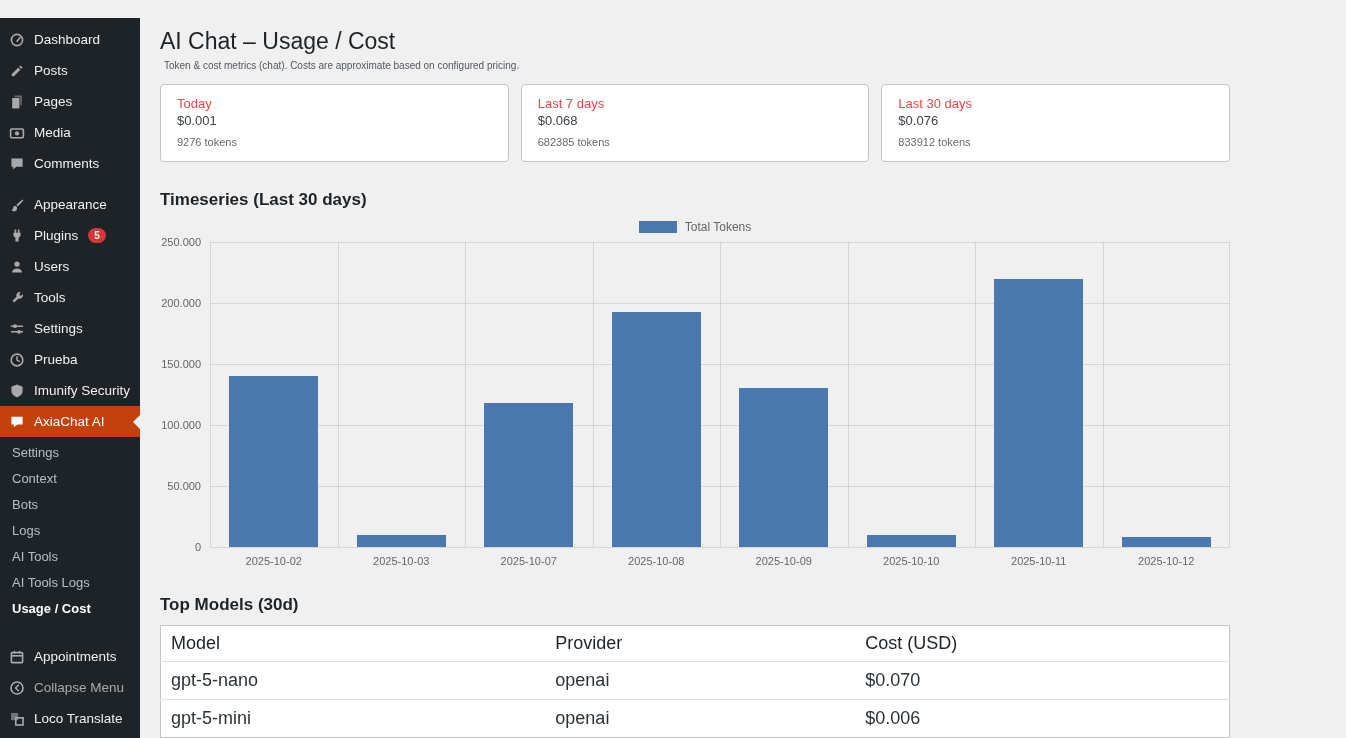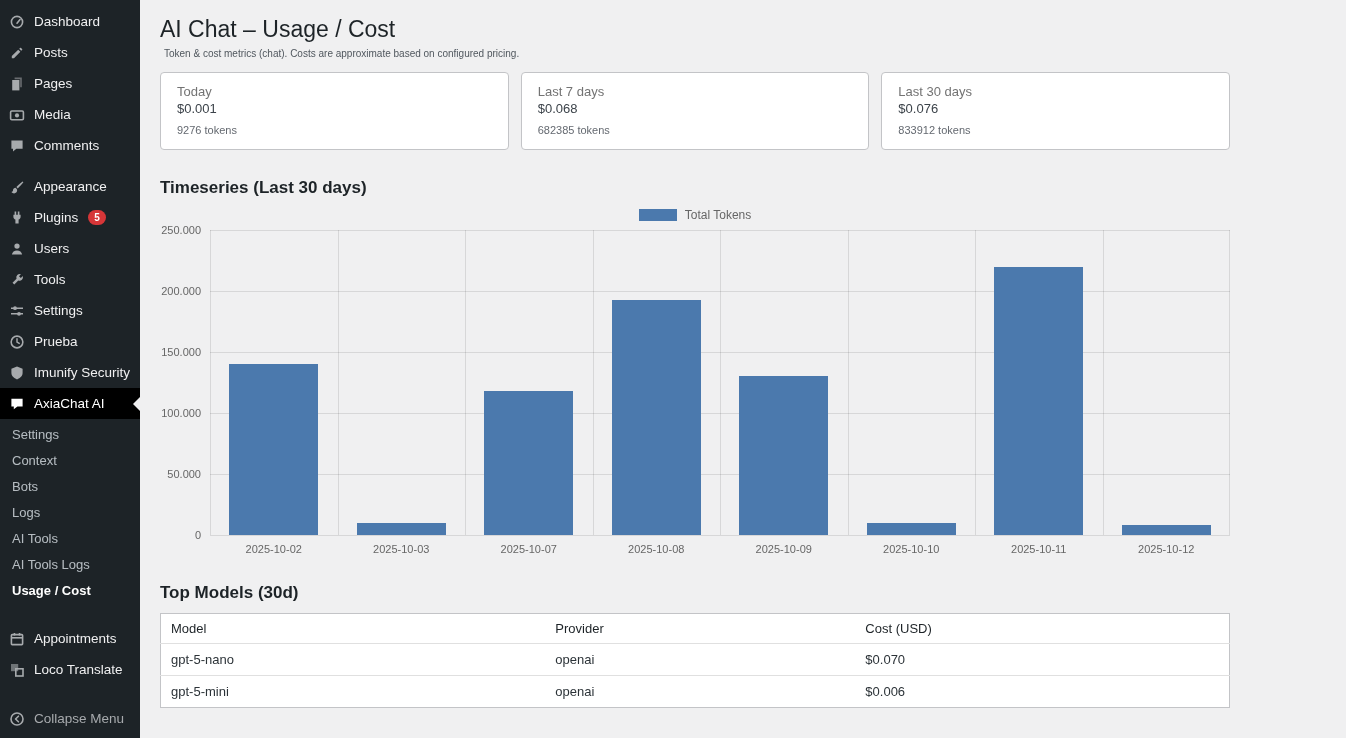--- a/index.html
+++ b/index.html
@@ -2,35 +2,35 @@
 <html><head>
 <meta charset="utf-8">
 <style>
   * { box-sizing: border-box; }
   html,body { margin:0; padding:0; }
   body {
     font-family: "Liberation Sans", "DejaVu Sans", sans-serif;
     background:#f0f0f1; color:#1d2327;
     width:1346px; height:738px; overflow:hidden;
   }
-  .app { display:flex; width:1238px; height:738px; overflow:hidden; }
+  .app { display:flex; width:1238px; height:738px; overflow:hidden;align-items:flex-end; }
 
   
   .sidebar {
     width:140px; min-width:140px; background:#1d2327;
     display:flex; flex-direction:column; padding-top:6px; font-size:13.5px;
   }
   #admin-menu { display:flex; flex-direction:column; flex:1; padding-bottom:4px; }
   .menu-item {
     display:flex; align-items:center; gap:8px; padding:6px 8px;
     color:#f0f0f1; cursor:pointer; position:relative; min-height:31px; line-height:1.3;
   }
   .menu-icon { width:18px; height:18px; color:#a7aaad; display:flex; align-items:center; justify-content:center; flex-shrink:0; }
   .menu-icon svg { width:16px; height:16px; }
-  .menu-item.active { background:#000000; color:#fff; }
+  .menu-item.active { background:#c2410c; color:#fff; }
   .menu-item.active .menu-icon { color:#fff; }
   .menu-item.active::after {
     content:""; position:absolute; right:0; top:50%; transform:translateY(-50%);
     border:7px solid transparent; border-right-color:#f0f0f1;
   }
   .menu-item.muted { color:#a7aaad; }
   .menu-badge {
     background:#d63638; color:#fff; border-radius:9px; font-size:10px;
     padding:1px 6px; font-weight:700; margin-left:2px;
   }
@@ -45,21 +45,21 @@
   
   .content { flex:1; padding:10px 8px 0 20px; overflow:hidden; }
   .page-title { font-size:23px; font-weight:400; margin:6px 0 5px; color:#1d2327; }
   .subtitle { font-size:10px; color:#50575e; margin:0 4px 13px; }
 
   .cards { display:flex; gap:12px; }
   .card {
     flex:1; background:#fff; border:1px solid #c3c4c7; border-radius:4px;
     padding:11px 16px 13px;
   }
-  .card-label { font-size:13px; color:#737373; margin-bottom:2px; }
+  .card-label { font-size:13px; color:#ef4444; margin-bottom:2px; }
   .card-cost { font-size:13px; color:#3c434a; margin-bottom:8px; }
   .card-tokens { font-size:11px; color:#646970; }
 
   .section-heading { font-size:17px; font-weight:700; color:#1d2327; margin:28px 0 10px; }
 
   
   .chart-wrap { margin-top:6px; }
   .chart-legend { display:flex; justify-content:center; align-items:center; gap:8px; margin-bottom:8px; cursor:pointer; }
   .legend-swatch { width:38px; height:12px; display:inline-block; }
   .legend-label { font-size:12px; color:#666; }
@@ -69,21 +69,21 @@
   .plot-area { flex:1; position:relative; height:305px; }
   .gridline-h { position:absolute; left:0; right:0; height:1px; background:rgba(0,0,0,.10); }
   .gridline-v { position:absolute; top:0; bottom:0; width:1px; background:rgba(0,0,0,.10); }
   .bar { position:absolute; bottom:0; }
   .x-axis { display:flex; margin-left:50px; }
   .x-tick { flex:1; text-align:center; font-size:11px; color:#666; padding-top:8px; }
 
   
   table.models { width:100%; border-collapse:collapse; background:#fff; border:1px solid #c3c4c7; margin-top:4px; }
   .models th, .models td {
-    text-align:left; font-size:13px; color:#2c3338; padding:8px 10px;
+    text-align:left; font-size:18px; color:#2c3338; padding:8px 10px;
     border-bottom:1px solid #e0e0e0;
   }
   .models th { font-weight:400; color:#1d2327; padding:7px 10px; }
   .models th:nth-child(1), .models td:nth-child(1) { width:36%; }
   .models th:nth-child(2), .models td:nth-child(2) { width:29%; }
   .models th:nth-child(3), .models td:nth-child(3) { width:35%; }
   .models tbody tr:last-child td { border-bottom:none; }
 </style>
 </head>
 <body>
@@ -218,38 +218,38 @@
         <div class="menu-item">
           <span class="menu-icon">
             <svg viewBox="0 0 20 20" aria-hidden="true">
               <rect x="3" y="4.5" width="14" height="12.5" rx="1" fill="none" stroke="currentColor" stroke-width="2"></rect>
               <path d="M3 8.5h14" stroke="currentColor" stroke-width="2"></path>
               <path d="M6.8 2.5v3M13.2 2.5v3" stroke="currentColor" stroke-width="2"></path>
             </svg>
           </span>
           <span class="menu-label">Appointments</span>
         </div>
-        <div class="menu-item">
-          <span class="menu-icon">
-            <svg viewBox="0 0 20 20" aria-hidden="true">
-              <rect x="2.5" y="2.5" width="9" height="9" fill="currentColor" opacity=".6"></rect>
-              <rect x="8.5" y="8.5" width="9" height="9" fill="none" stroke="currentColor" stroke-width="2"></rect>
-            </svg>
-          </span>
-          <span class="menu-label">Loco Translate</span>
-        </div>
         <div class="menu-item muted pin-bottom">
           <span class="menu-icon">
             <svg viewBox="0 0 20 20" aria-hidden="true">
               <circle cx="10" cy="10" r="7.5" fill="none" stroke="currentColor" stroke-width="2"></circle>
               <path d="M11.8 6.5 8.2 10l3.6 13.5" fill="none" stroke="currentColor" stroke-width="0"></path>
               <path d="M11.8 6.5 8.2 10l3.6 3.5" fill="none" stroke="currentColor" stroke-width="2" stroke-linecap="round" stroke-linejoin="round"></path>
             </svg>
           </span>
           <span class="menu-label">Collapse Menu</span>
+        </div>
+        <div class="menu-item">
+          <span class="menu-icon">
+            <svg viewBox="0 0 20 20" aria-hidden="true">
+              <rect x="2.5" y="2.5" width="9" height="9" fill="currentColor" opacity=".6"></rect>
+              <rect x="8.5" y="8.5" width="9" height="9" fill="none" stroke="currentColor" stroke-width="2"></rect>
+            </svg>
+          </span>
+          <span class="menu-label">Loco Translate</span>
         </div>
       </nav>
   </aside>
 
   <main class="content">
     <h1 class="page-title">AI Chat – Usage / Cost</h1>
     <p class="subtitle">Token &amp; cost metrics (chat). Costs are approximate based on configured pricing.</p>
 
     <div class="cards">
       <div class="card">

